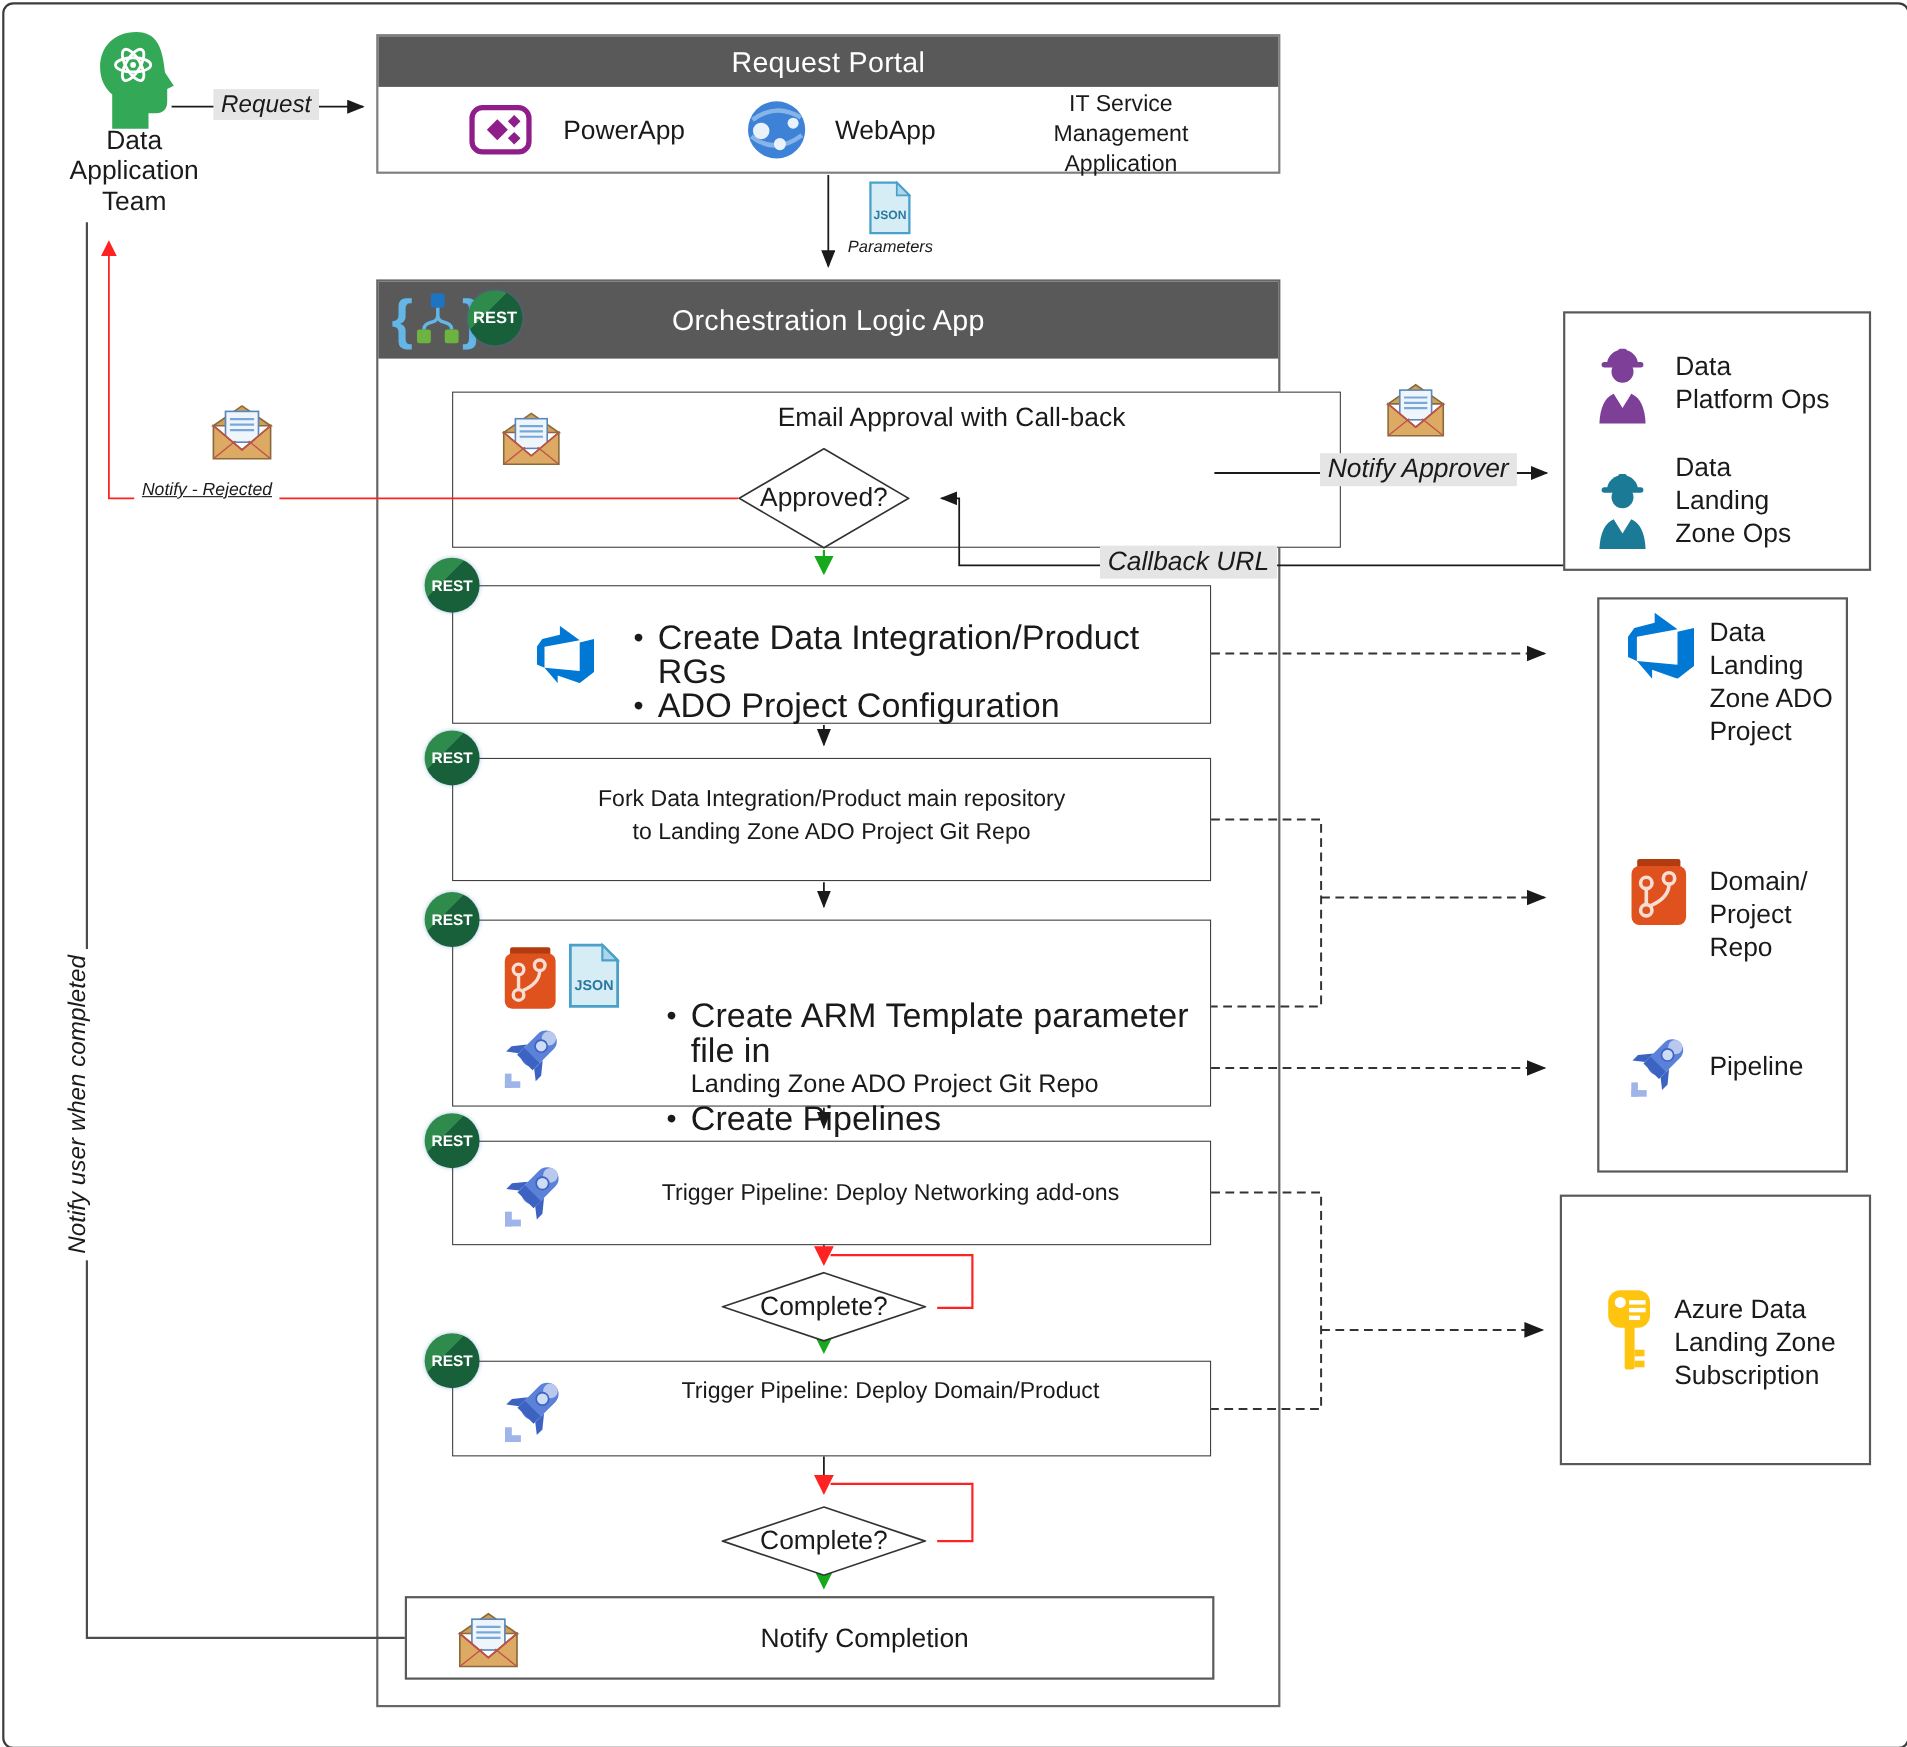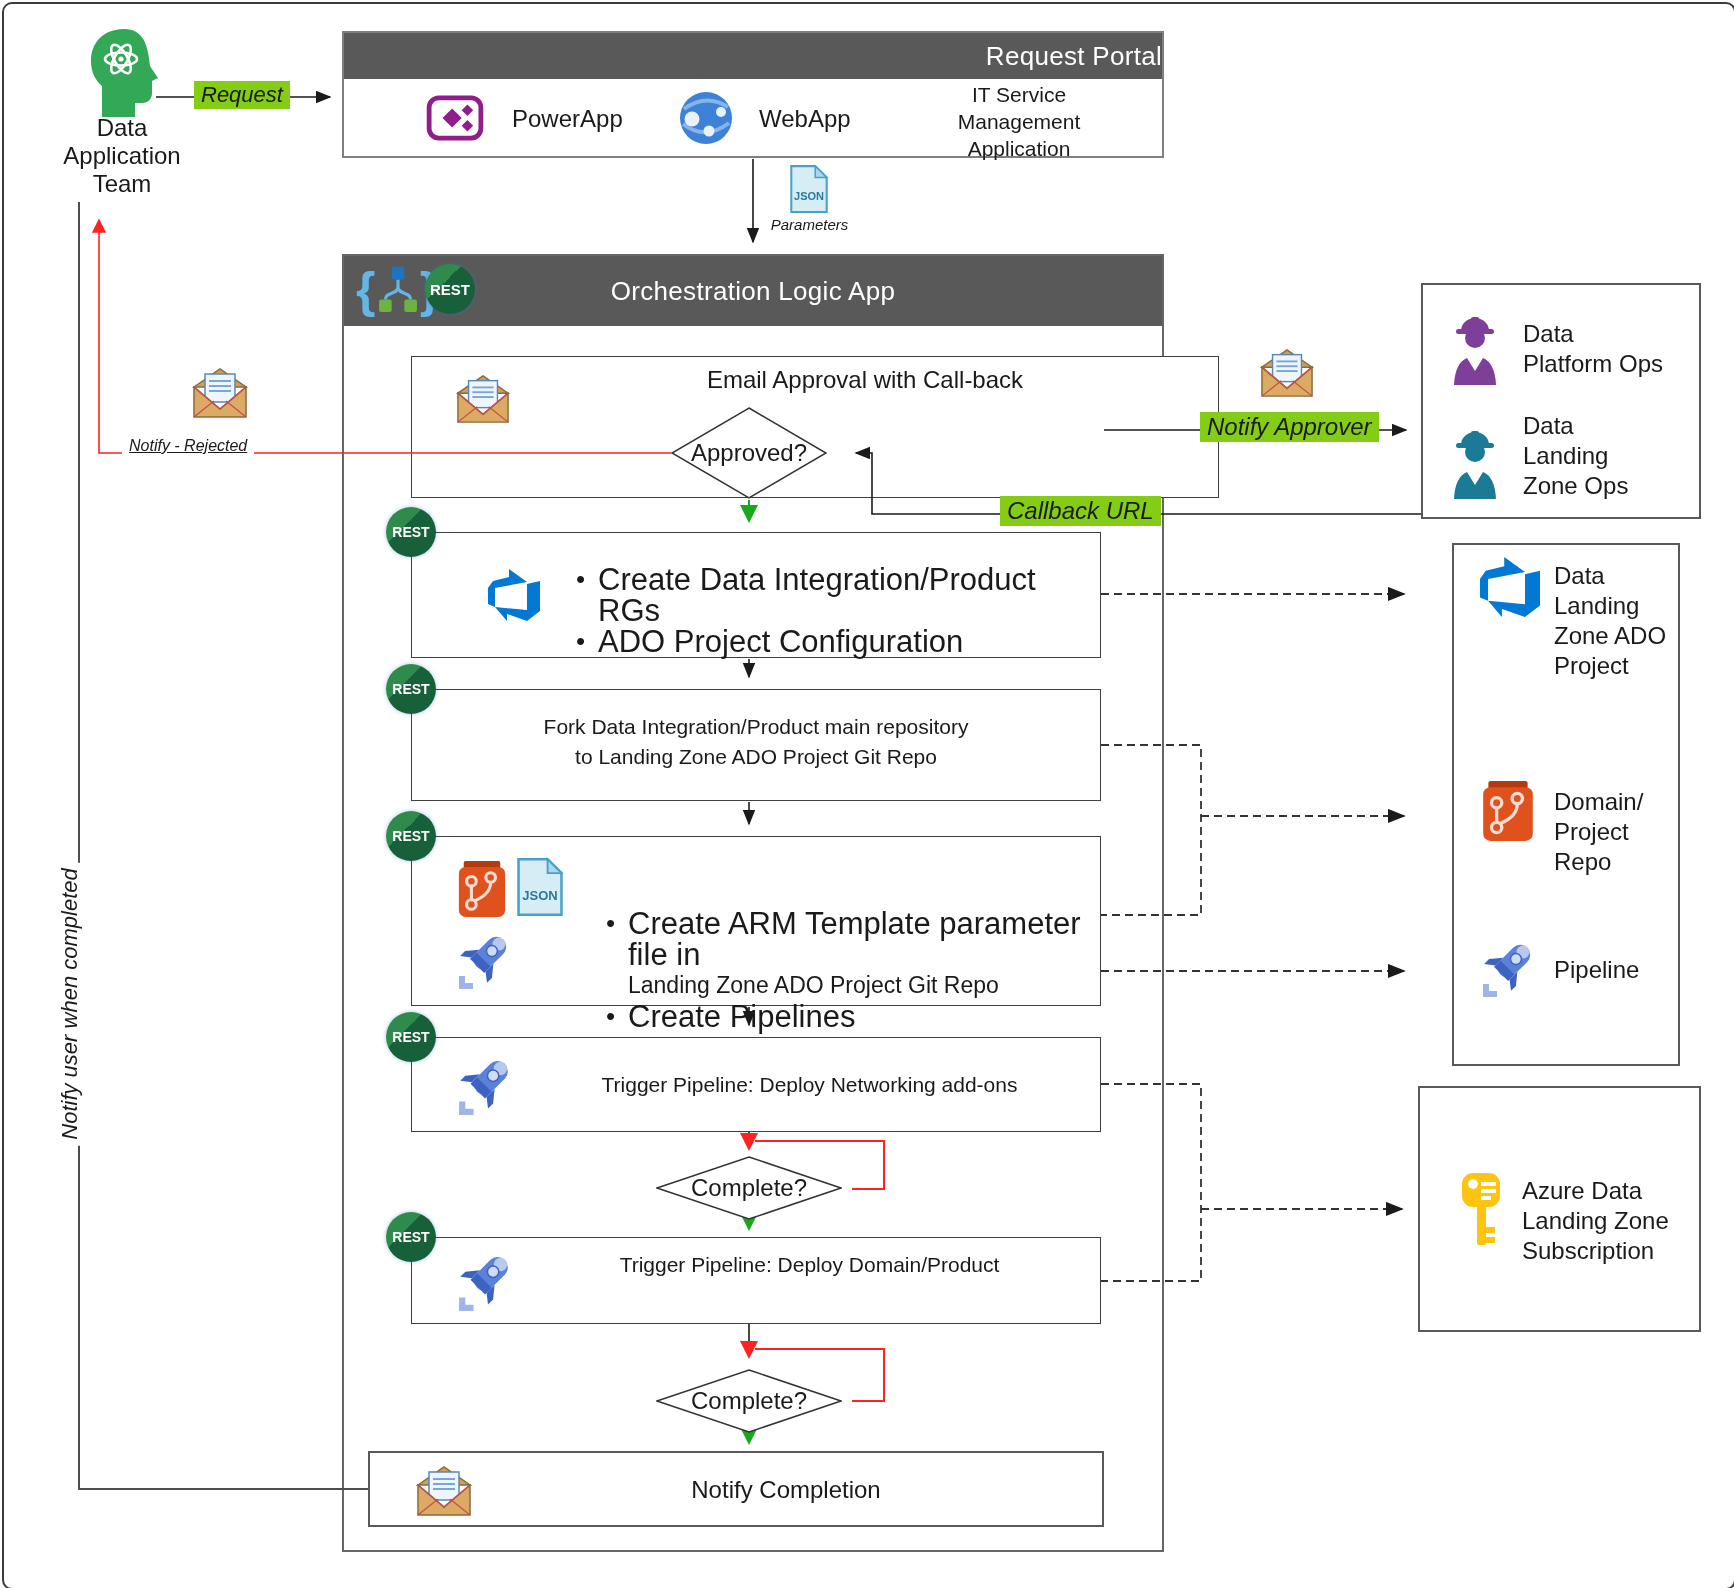--- a/index.html
+++ b/index.html
@@ -6,21 +6,21 @@
   .canvas{position:relative;width:1730px;height:1584px;margin:2px;border:2px solid #3c3c3c;border-radius:10px;background:#fff;overflow:hidden;}
   .abs{position:absolute;}
   .box{position:absolute;background:#fff;border:1px solid #404040;box-sizing:border-box;}
   .gbox{position:absolute;background:#fff;border:2px solid #595959;box-sizing:border-box;}
   .dark-header{background:#595959;color:#fff;display:flex;align-items:center;justify-content:center;box-sizing:border-box;}
   .title-26{font-size:26px;letter-spacing:.3px;}
   .t24{font-size:24px;line-height:30px;}
   .t23{font-size:21px;line-height:30px;}
   .t21{font-size:21px;line-height:27px;}
   .center{text-align:center;}
-  .lbl{position:absolute;background:#84cc16;font-style:italic;font-size:22px;padding:1px 7px;white-space:nowrap;z-index:7;}
+  .lbl{position:absolute;background:#e5e5e5;font-style:italic;font-size:22px;padding:1px 7px;white-space:nowrap;z-index:7;}
   .lbl-white{background:#fff;}
   .rest-badge{position:absolute;border-radius:50%;color:#fff;font-weight:bold;display:flex;align-items:center;justify-content:center;
       background:linear-gradient(135deg,#2e8b4c 0%,#2e8b4c 38%,#17603a 38%);box-shadow:0 0 4px rgba(60,120,200,.45);z-index:8;}
   .diamond{position:absolute;z-index:6;}
   .diamond .dtext{position:absolute;inset:0;display:flex;align-items:center;justify-content:center;font-size:24px;}
   .overlay{position:absolute;left:0;top:0;z-index:5;pointer-events:none;}
   .icon{display:block;}
   .bullets{list-style:none;margin:0;padding:0;}
   .bullets li{position:relative;padding-left:26px;font-size:31px;line-height:31px;}
   .bullets li::before{content:"•";position:absolute;left:4px;font-size:26px;}
@@ -112,21 +112,21 @@
     <span>Team</span>
   </div>
   <div class="lbl" style="left:190px;top:77px;">Request</div>
   <div class="vtext" style="left:66px;top:1000px;">Notify user when completed</div>
   <div class="lbl lbl-white" style="left:118px;top:432px;font-size:16px;text-decoration:underline;">Notify - Rejected</div>
   <svg class="abs icon" style="left:188px;top:360px;" width="56" height="56" viewBox="0 0 56 54">
       <use href="#env"></use>
     </svg>
 
   <div class="gbox" style="left:338px;top:27px;width:822px;height:127px;border-color:#7f7f7f;">
-    <div class="dark-header title-26" style="height:46px;justify-content:flex-end;">
+    <div class="dark-header title-26" style="height:46px;">
       <span>Request Portal</span>
     </div>
     <div class="abs" style="left:0;top:46px;right:0;bottom:0;">
       <svg class="abs icon" style="left:82px;top:16px;" width="58" height="46" viewBox="0 0 60 48">
         <rect x="3" y="3" width="54" height="42" rx="10" fill="none" stroke="#8f1e8b" stroke-width="5"></rect>
         <path d="M17,24 l10,-10 10,10 -10,10 z" fill="#8f1e8b"></path>
         <path d="M37,16 l6,-6 6,6 -6,6 z" fill="#8f1e8b"></path>
         <path d="M37,32 l6,-6 6,6 -6,6 z" fill="#8f1e8b"></path>
       </svg>
       <div class="abs t24" style="left:168px;top:25px;">PowerApp</div>

